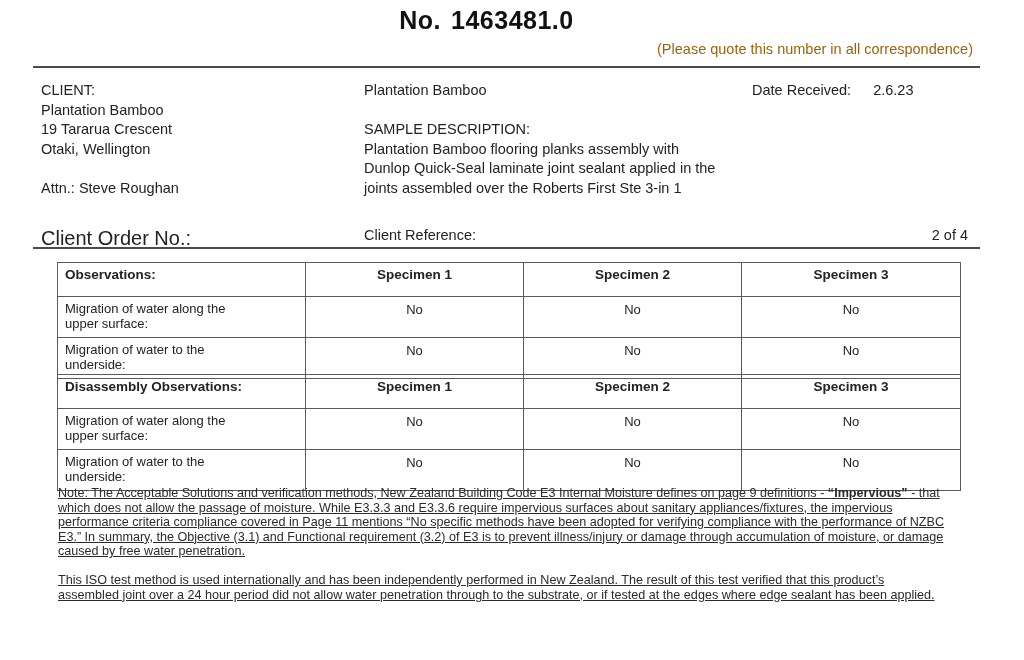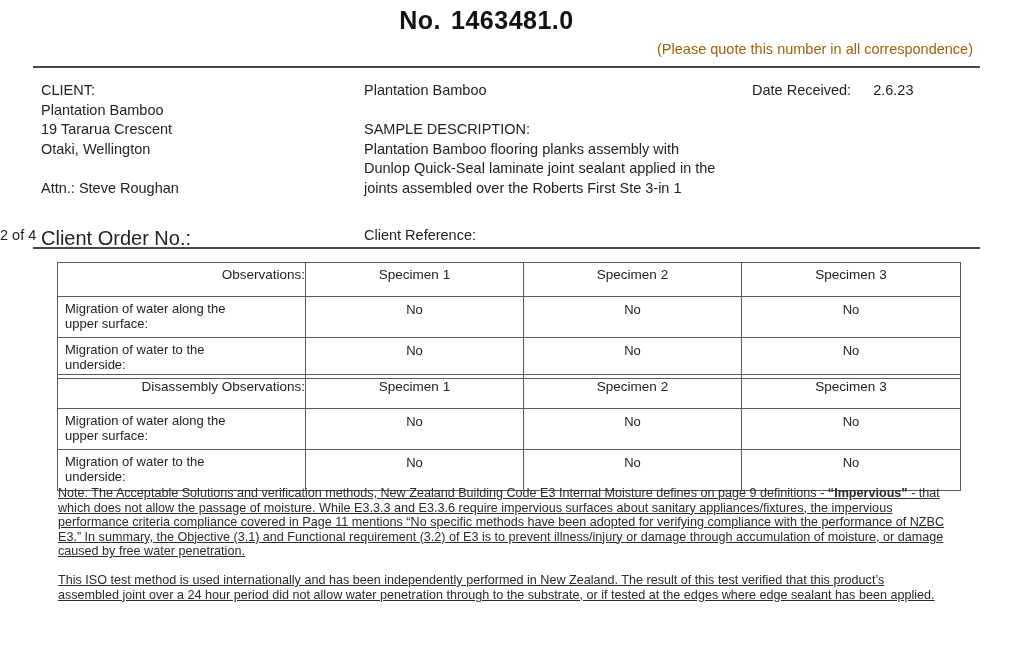--- a/index.html
+++ b/index.html
@@ -96,20 +96,21 @@
     position: absolute;
     left: 364px;
     top: 227px;
     font-size: 14.5px;
   }
   .page-no {
     position: absolute;
     left: 0;
     top: 227px;
     width: 968px;
+    text-align: right;
     font-size: 14.5px;
   }
 
   
   .obs-table {
     position: absolute;
     left: 57px;
     width: 903px;
     border-collapse: collapse;
     table-layout: fixed;
@@ -117,28 +118,28 @@
   }
   .table-1 { top: 262px; }
   .table-2 { top: 374px; }
 
   .obs-table td, .obs-table th {
     border: 1.6px solid #5a5a5a;
     padding: 0;
     vertical-align: top;
   }
   .obs-table .hdr-label {
-    font-weight: normal;
-    text-align: right;
+    font-weight: bold;
+    text-align: left;
     padding: 4px 0 5px 7px;
     font-size: 13.5px;
     white-space: nowrap;
   }
   .obs-table .hdr-spec {
-    font-weight: normal;
+    font-weight: bold;
     text-align: center;
     padding: 4px 0 14px 0;
     font-size: 13.5px;
   }
   .obs-table .rowlabel {
     text-align: left;
     padding: 4px 6px 6px 7px;
     line-height: 15px;
     font-size: 13px;
   }

